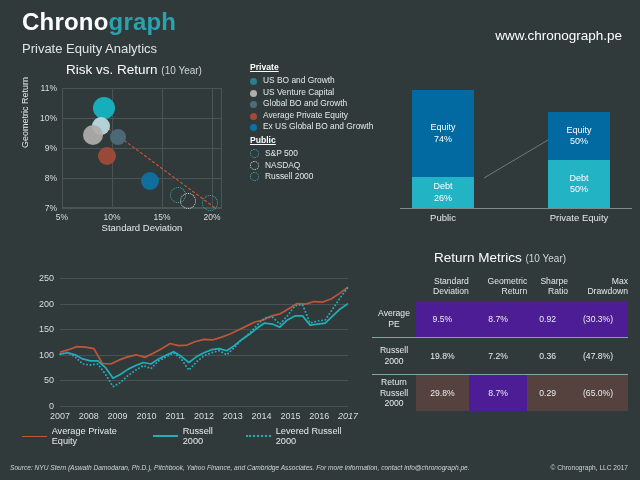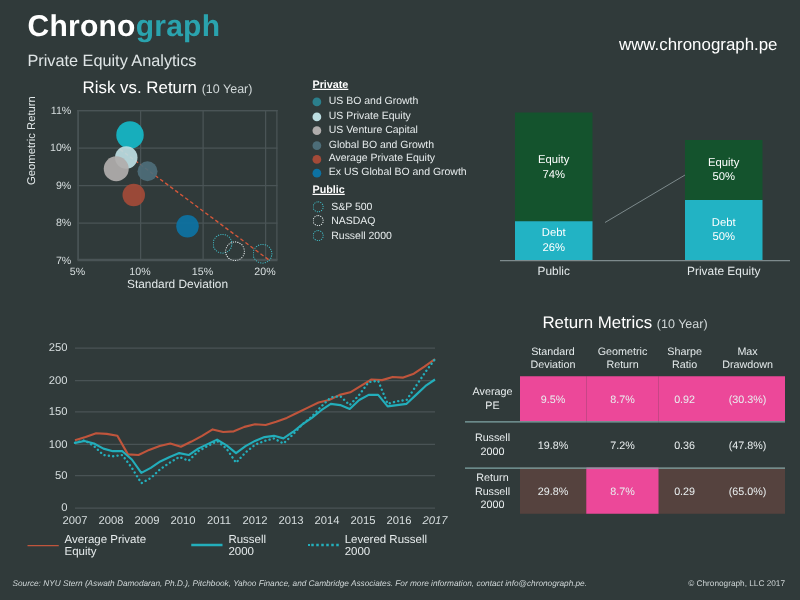--- a/index.html
+++ b/index.html
@@ -51,21 +51,21 @@
   .lg-sw.open{background:transparent!important;border:1.2px dotted #3fb3bd;}
   .lg-sw.openw{background:transparent!important;border:1.2px dotted #dde3e4;}
   .lg-txt{font-size:8.4px;color:#e6ebec;white-space:nowrap;}
 
   
   #cap{left:400px;top:62px;width:232px;height:180px;}
   .cap-area{position:absolute;left:8px;top:28px;width:216px;height:118px;}
   .capbar{position:absolute;bottom:0;}
   .seg{position:absolute;left:0;right:0;display:flex;flex-direction:column;
        align-items:center;justify-content:center;font-size:9px;color:#ffffff;line-height:1.25;}
-  .seg.eq{background:#14532d;}
+  .seg.eq{background:#0369a1;}
   .seg.dt{background:#22b3c4;}
   .cap-base{position:absolute;left:0;right:0;top:146px;height:1px;background:#7d8a8c;}
   .cap-xl{position:absolute;top:150px;font-size:9.5px;color:#e3e9ea;text-align:center;}
   .conn{position:absolute;left:8px;top:28px;width:216px;height:118px;overflow:visible;}
 
   
   #line{left:18px;top:250px;width:350px;height:200px;}
   .ln-plot{position:absolute;left:42px;top:28px;width:288px;height:128px;}
   .ln-grid{position:absolute;left:0;right:0;height:1px;background:#495355;}
   .ln-yt{position:absolute;right:100%;margin-right:6px;font-size:9px;color:#d7dedf;transform:translateY(-50%);}
@@ -73,24 +73,24 @@
   .ln-svg{position:absolute;inset:0;overflow:visible;}
   .ln-leg{position:absolute;left:4px;top:176px;width:346px;display:flex;align-items:center;gap:5px;font-size:9.2px;color:#e6ebec;}
   .swline{display:inline-block;width:26px;height:0;border-top:1.8px solid #c0553c;}
   .swline.cy{border-top:2.4px solid #23aebb;}
   .swdot{display:inline-block;width:26px;height:0;border-top:2.4px dotted #23aebb;}
 
   
   #tbl{left:372px;top:250px;width:256px;height:200px;}
   .tb{position:absolute;left:0;top:26px;width:256px;border-collapse:collapse;}
   .tb td,.tb th{font-size:8.6px;font-weight:normal;color:#e9eeef;text-align:center;padding:0;}
-  .tb th{color:#e3e9ea;font-size:8.6px;line-height:1.22;padding-bottom:4px;vertical-align:bottom;}
+  .tb th{color:#e3e9ea;font-size:8.6px;line-height:1.22;padding-bottom:4px;vertical-align:bottom;text-align:right;}
   .rowlab{text-align:center;font-size:8.6px;line-height:1.25;color:#e9eeef;width:44px;}
   .cell{height:36px;vertical-align:middle;}
-  .hl-teal{background:#ec4899;}
+  .hl-teal{background:#4c1d95;}
   .hl-brown{background:#55423e;}
   .rsep{border-top:1px solid #7fa5a5;}
 
   
   .foot{position:absolute;left:10px;top:464px;font-size:6.6px;font-style:italic;color:#cfd6d7;}
   .copy{position:absolute;right:12px;top:464px;font-size:6.6px;color:#cfd6d7;}
 </style>
 </head>
 <body>
 
@@ -155,24 +155,20 @@
     </div>
     <div class="xlab">Standard Deviation</div>
   </div>
 
   <div class="panel" id="leg">
     <div class="lg-head">Private</div>
     <div id="leg-private">
         <div class="lg-row">
           <span class="lg-sw" style="background: rgb(43, 127, 140);"></span>
           <span class="lg-txt">US BO and Growth</span>
-        </div>
-        <div class="lg-row">
-          <span class="lg-sw" style="background: rgb(188, 221, 225);"></span>
-          <span class="lg-txt">US Private Equity</span>
         </div>
         <div class="lg-row">
           <span class="lg-sw" style="background: rgb(176, 173, 172);"></span>
           <span class="lg-txt">US Venture Capital</span>
         </div>
         <div class="lg-row">
           <span class="lg-sw" style="background: rgb(77, 109, 120);"></span>
           <span class="lg-txt">Global BO and Growth</span>
         </div>
         <div class="lg-row">

